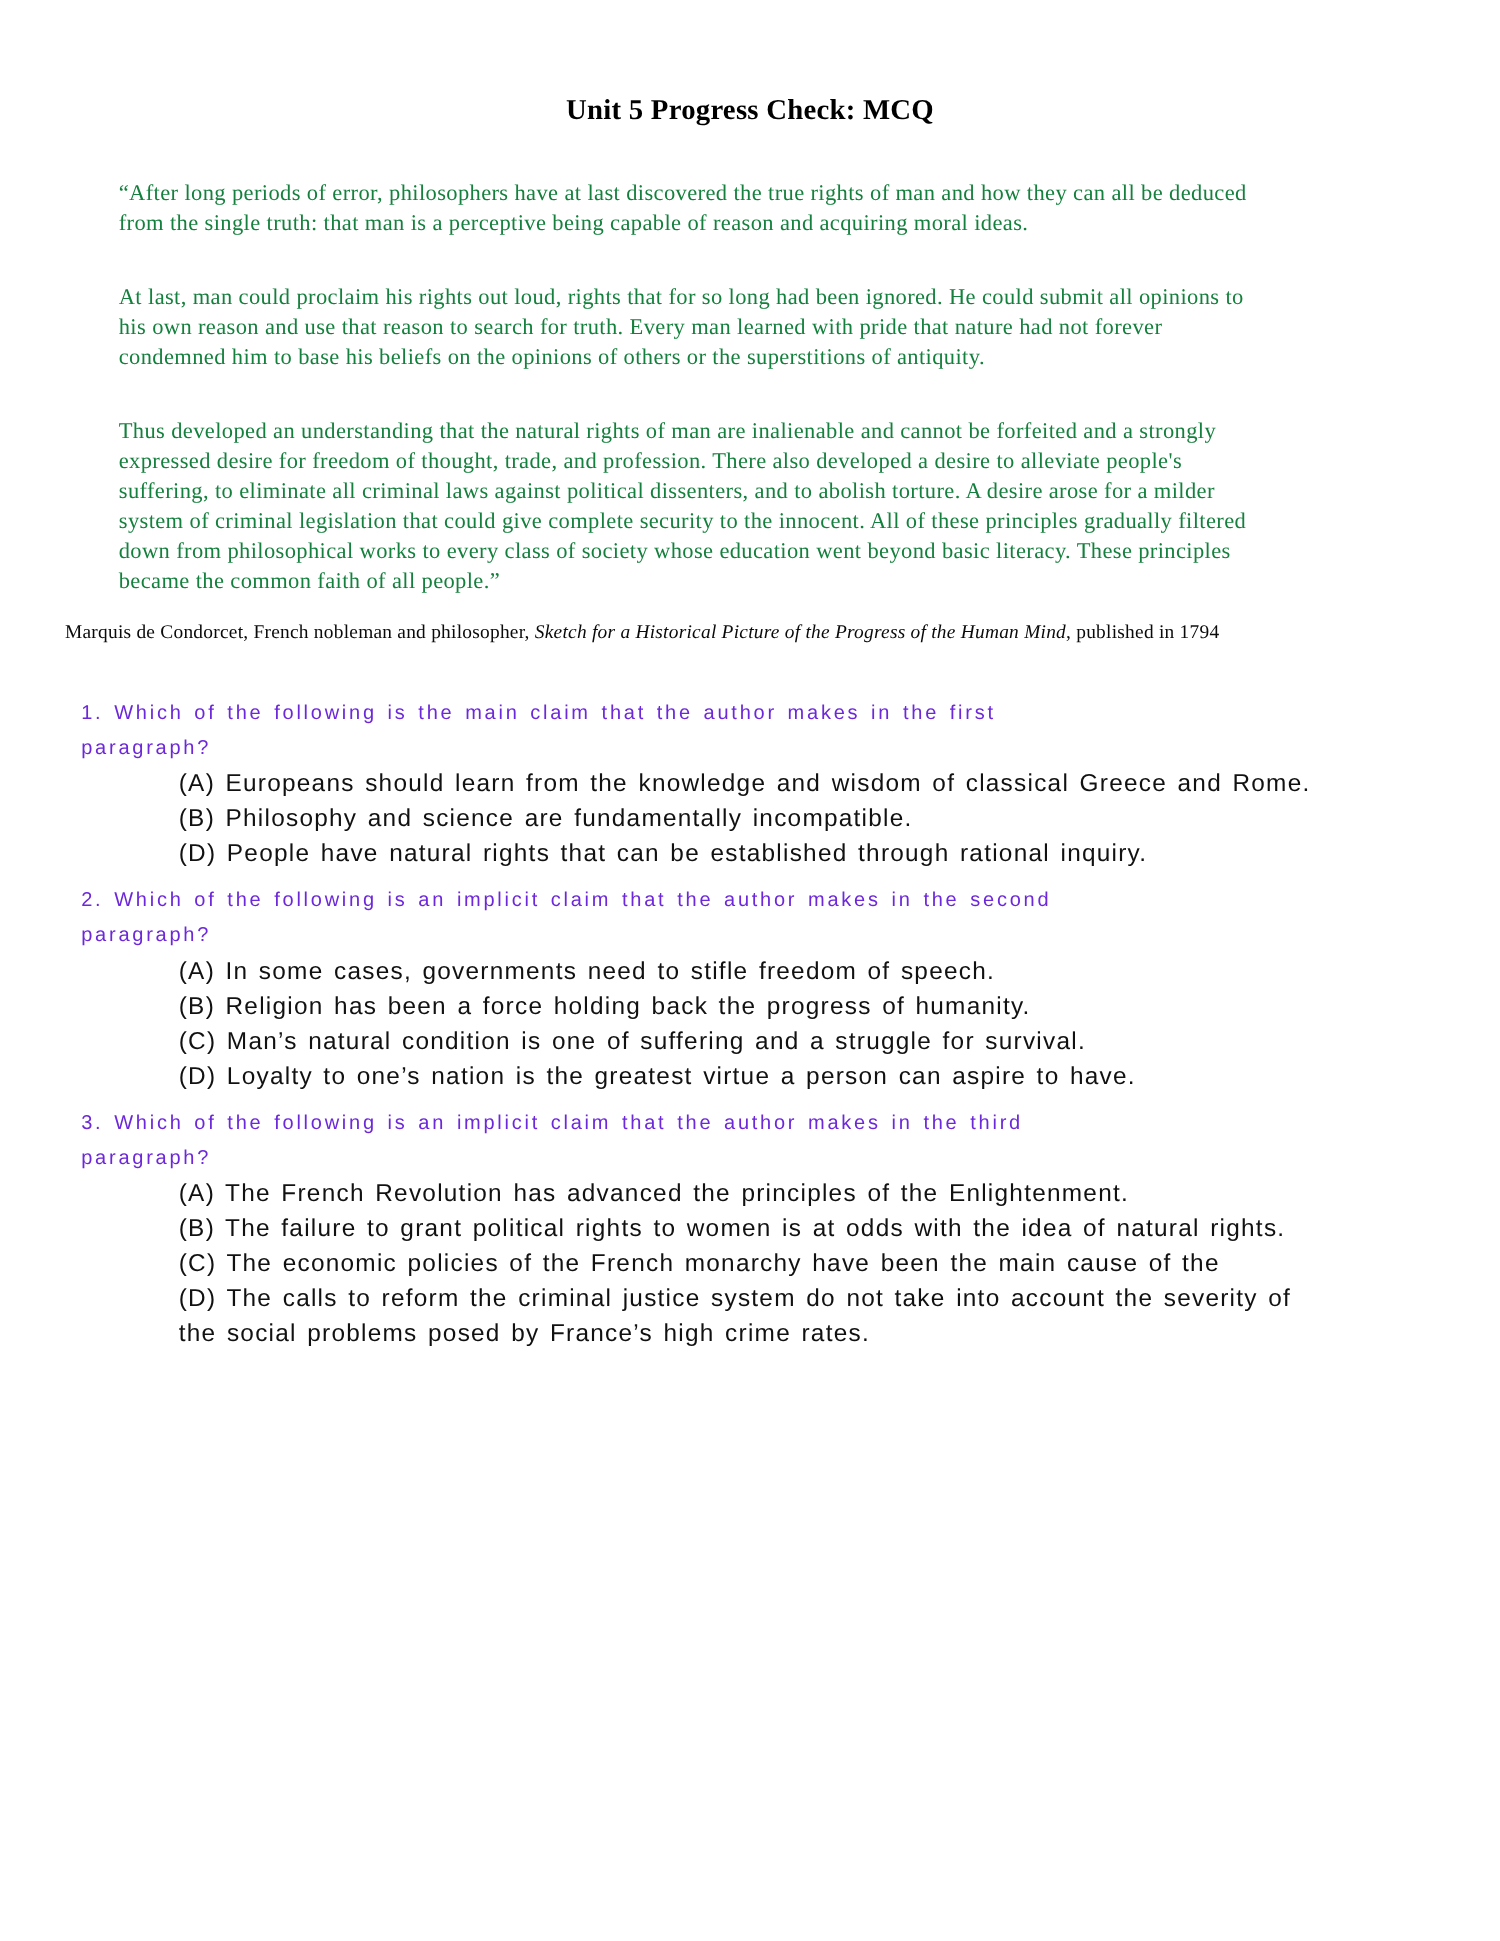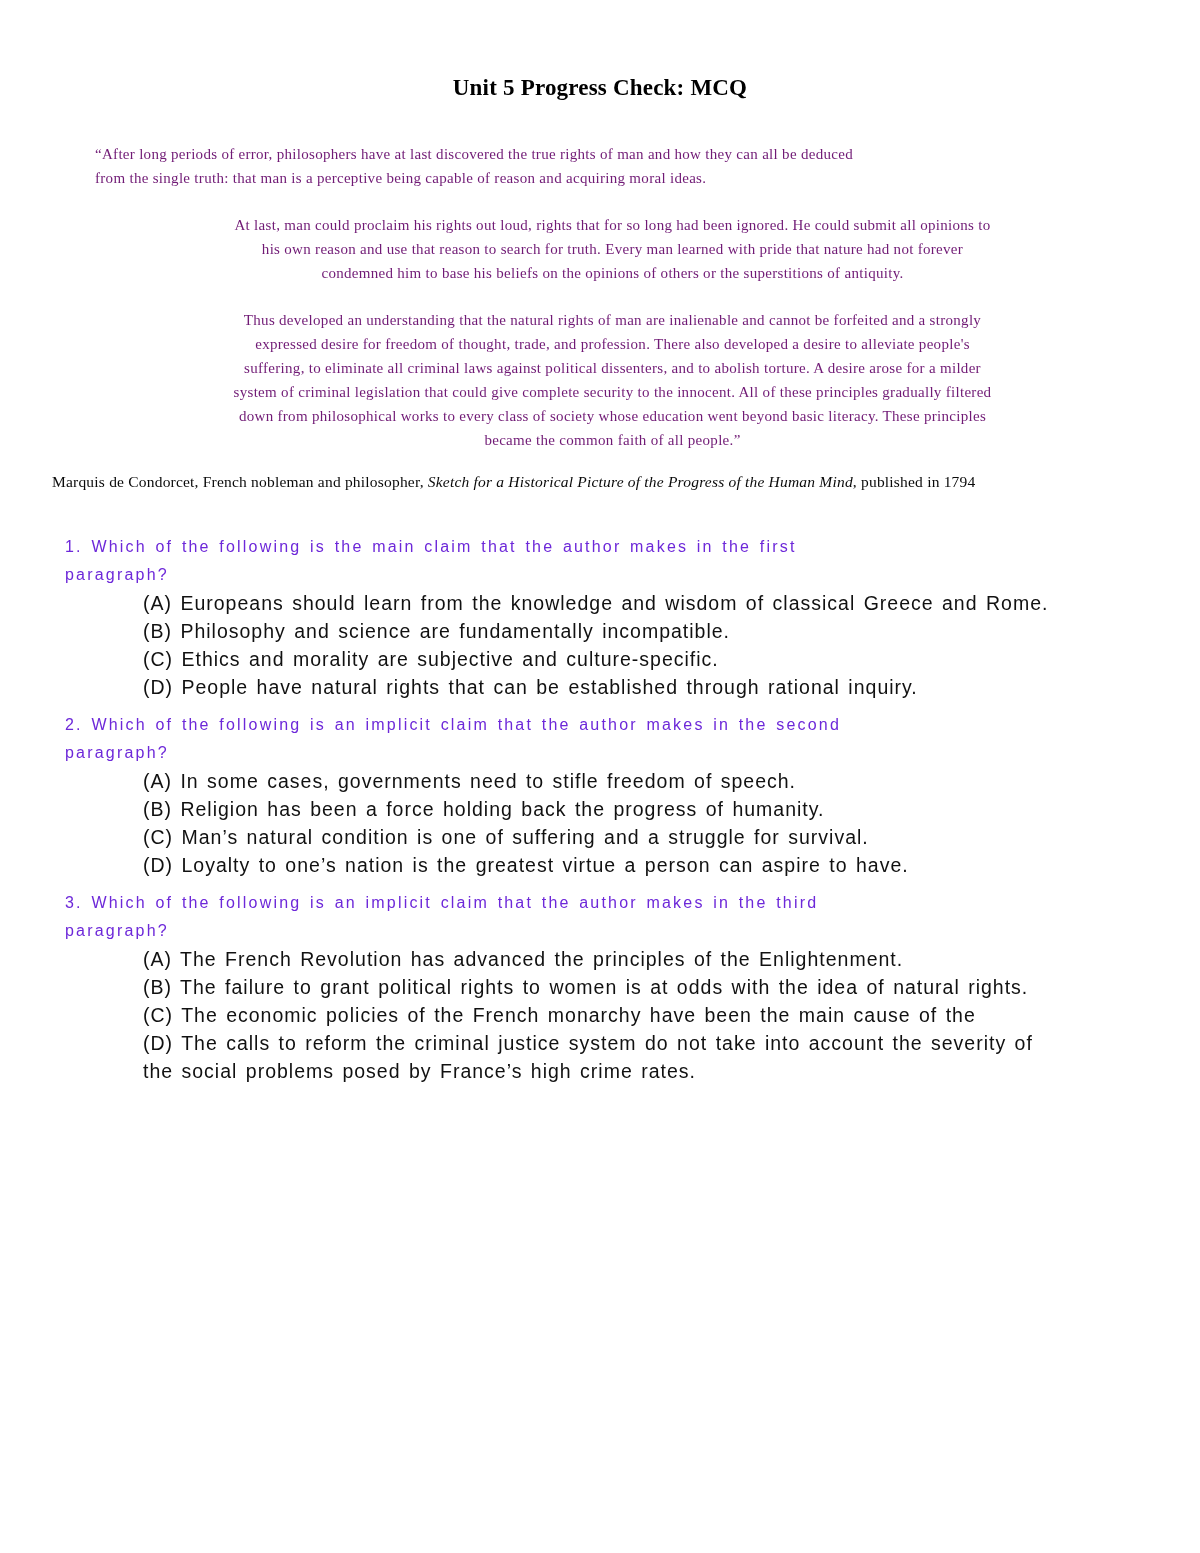--- a/index.html
+++ b/index.html
@@ -21,31 +21,30 @@
     font-size: 23px;
     line-height: 28px;
     letter-spacing: 0.2px;
     color: #000000;
   }
   
   .passage {
     margin: 40px 70px 0 95px;
     width: 1035px;
     font-family: "Liberation Serif", "DejaVu Serif", serif;
-    font-size: 15px;
+    font-size: 18px;
     line-height: 24px;
     letter-spacing: 0.3px;
-    color: #701a75;
+    color: #15803d;
   }
   .passage p {
     white-space: pre-line;
   }
   .passage p + p {
-    margin-top: 23px;
-    text-align: center;
+    margin-top: 35px;
   }
   .attribution {
     margin: 20px 70px 0 52px;
     font-family: "Liberation Serif", "DejaVu Serif", serif;
     font-size: 15.5px;
     line-height: 20px;
     letter-spacing: 0.2px;
     color: #0a0a0a;
   }
   .attribution .work { font-style: italic; }
@@ -101,21 +100,20 @@
   <p class="attribution"><span>Marquis de Condorcet, French nobleman and philosopher, </span><span class="work">Sketch for a Historical Picture of the Progress of the Human Mind</span><span>, published in 1794</span></p>
 
   <div class="questions">
 
     <section class="question">
       <div class="q-prompt">1. Which of the following is the main claim that the author makes in the first
 paragraph?</div>
       <div class="q-options">
         <div class="opt-line">(A) Europeans should learn from the knowledge and wisdom of classical Greece and Rome.</div>
         <div class="opt-line">(B) Philosophy and science are fundamentally incompatible.</div>
-        <div class="opt-line">(C) Ethics and morality are subjective and culture-specific.</div>
         <div class="opt-line">(D) People have natural rights that can be established through rational inquiry.</div>
       </div>
     </section>
 
     <section class="question">
       <div class="q-prompt">2. Which of the following is an implicit claim that the author makes in the second
 paragraph?</div>
       <div class="q-options">
         <div class="opt-line">(A) In some cases, governments need to stifle freedom of speech.</div>
         <div class="opt-line">(B) Religion has been a force holding back the progress of humanity.</div>

